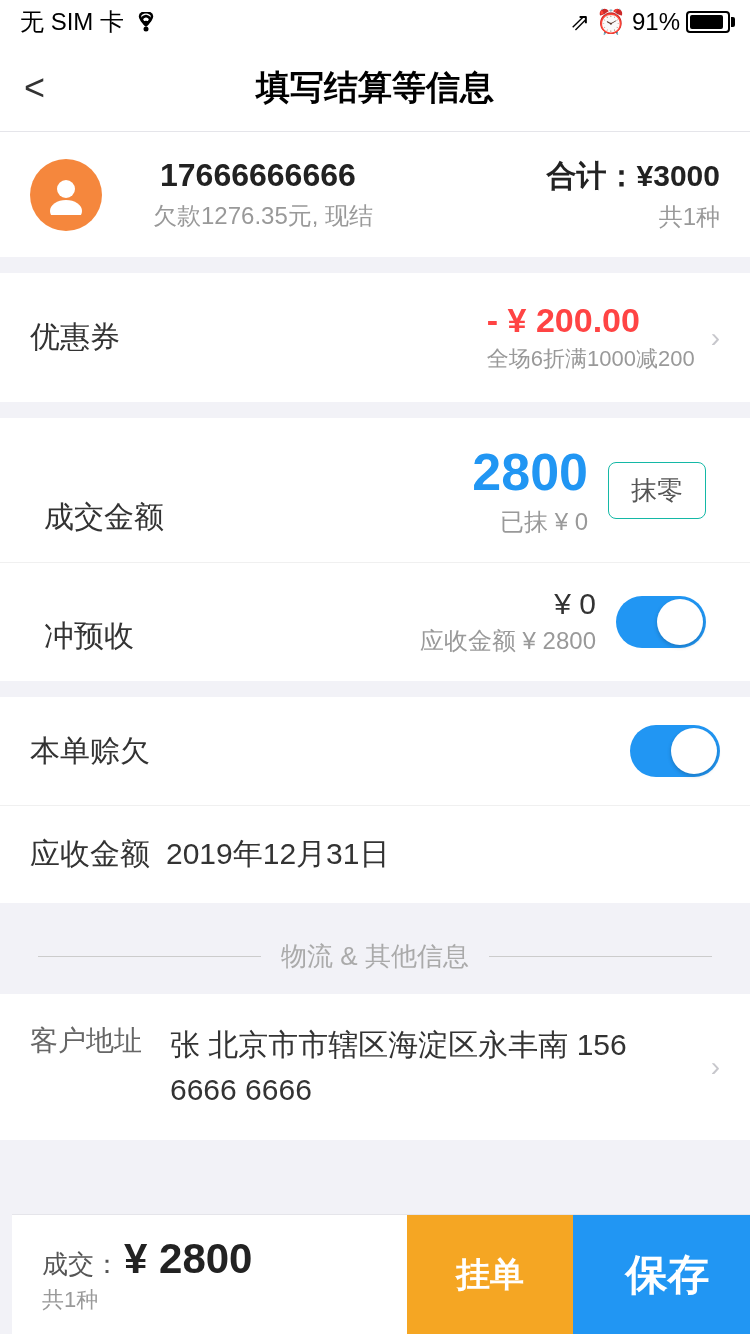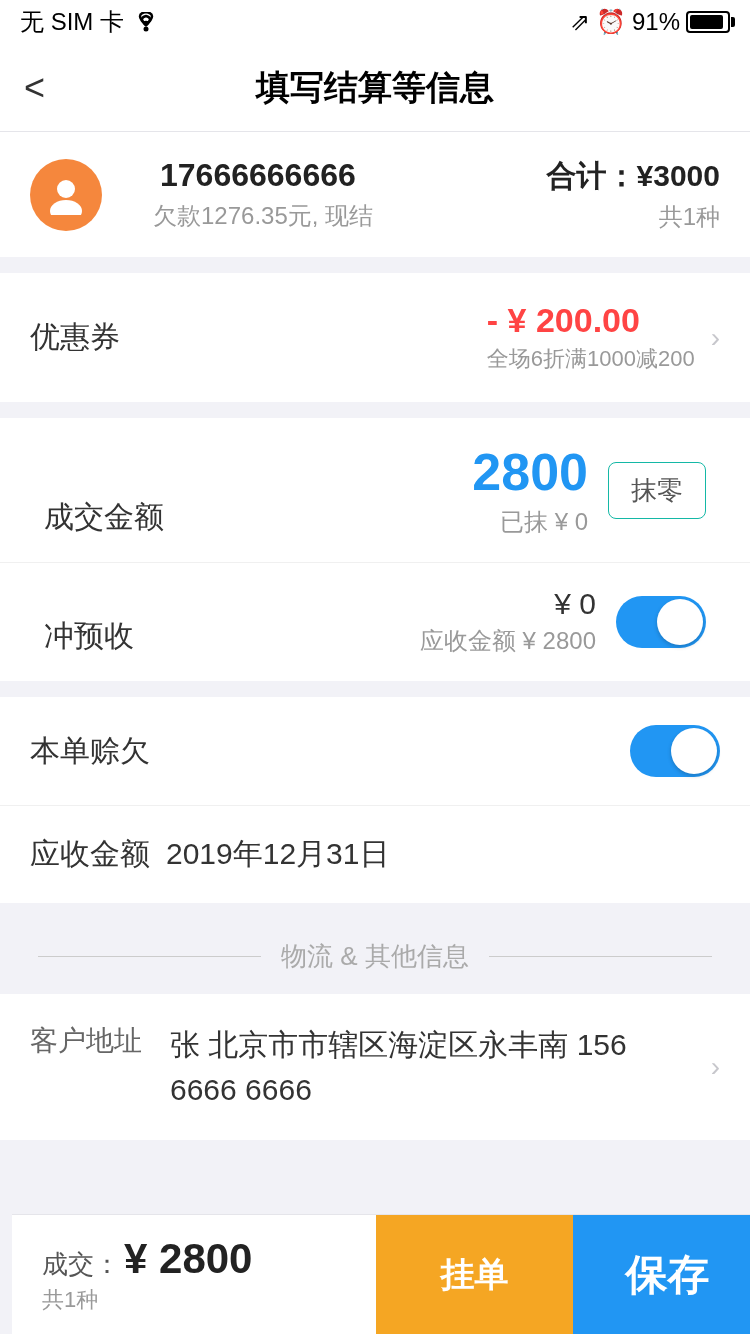--- a/index.html
+++ b/index.html
@@ -191,21 +191,21 @@
       border-top: 1px solid #e5e5ea;
     }
     .bottom-summary {
       flex: 1;
       padding: 0 30px;
     }
     .bottom-deal { font-size: 26px; color: #555; }
     .bottom-amount { font-size: 42px; font-weight: 700; color: #222; }
     .bottom-count { font-size: 22px; color: #999; margin-top: 2px; }
     .bottom-btn-hold {
-      width: 197px; height: 120px;
+      width: 166px; height: 120px;
       background: #f5a623;
       display: flex; align-items: center; justify-content: center;
       font-size: 34px; font-weight: 600; color: #fff; cursor: pointer;
     }
     .bottom-btn-save {
       width: 189px; height: 120px;
       background: #2196F3;
       display: flex; align-items: center; justify-content: center;
       font-size: 42px; font-weight: 700; color: #fff; cursor: pointer;
     }

